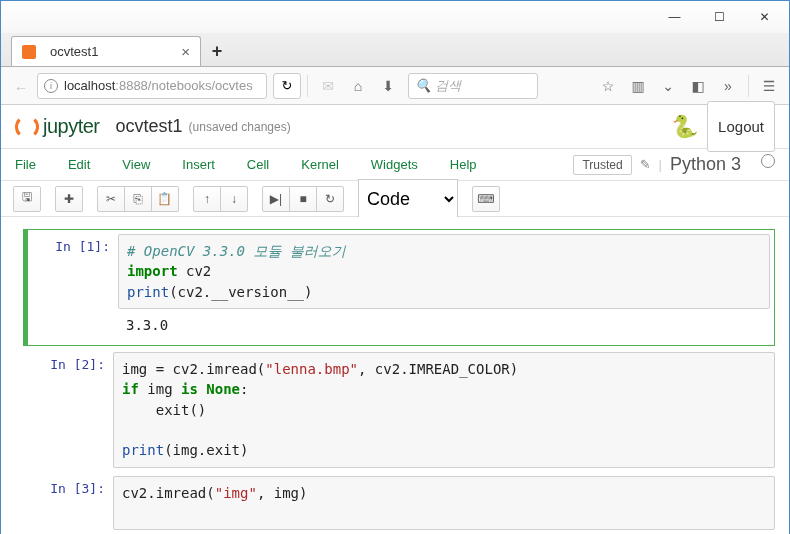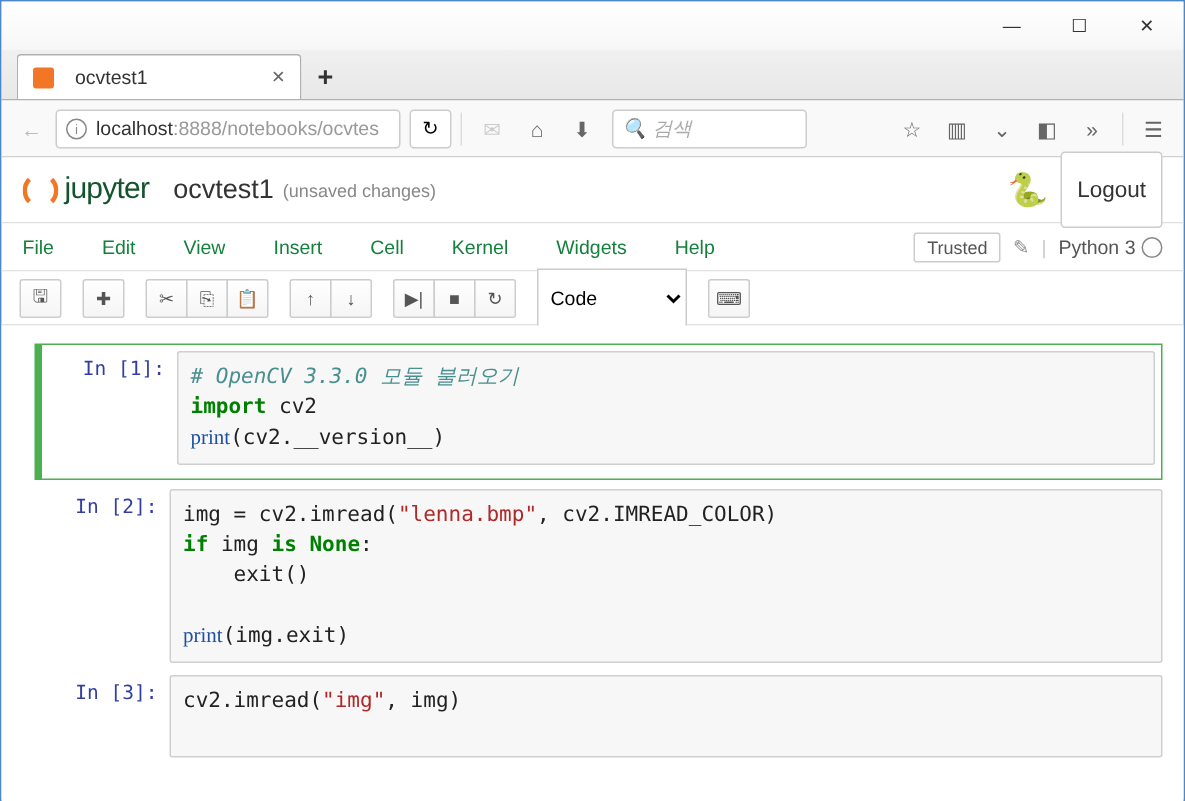--- a/index.html
+++ b/index.html
@@ -29,44 +29,44 @@
 .jup-logo-text { font-size: 20px; color: #14532d; letter-spacing: -0.5px; }
 .jup-nb-name { font-size: 18px; color: #333; margin-left: 16px; }
 .jup-save-status { font-size: 12px; color: #888; margin-left: 6px; }
 .jup-header-right { margin-left: auto; display: flex; align-items: center; gap: 8px; }
 .python-logo { font-size: 22px; }
 .logout-btn { border: 1px solid #ccc; border-radius: 3px; padding: 16px 10px; font-size: 15px; background: #fff; color: #333; }
 .jup-menubar { height: 32px; background: #fff; display: flex; align-items: center; padding: 0 14px; border-bottom: 1px solid #e5e5e5; }
 .menu-item { padding: 4px 16px 4px 0; margin-right: 16px; color: #15803d; font-size: 13px; }
 .menubar-right { margin-left: auto; display: flex; align-items: center; gap: 8px; }
 .trusted-ind { border: 1px solid #ccc; border-radius: 2px; padding: 2px 8px; font-size: 12px; color: #555; }
-.kernel-ind { display: flex; align-items: flex-end; gap: 4px; font-size: 13px; color: #555; }
+.kernel-ind { display: flex; align-items: flex-start; gap: 20px; font-size: 18px; color: #555; }
 .kernel-circle { width: 14px; height: 14px; border: 1px solid #888; border-radius: 50%; }
 .jup-toolbar { height: 36px; background: #fff; display: flex; align-items: center; padding: 0 12px; gap: 4px; border-bottom: 1px solid #e0e0e0; box-shadow: 0 1px 3px rgba(0,0,0,0.08); }
 .tb-btn { width: 28px; height: 26px; border: 1px solid #ccc; border-radius: 2px; background: linear-gradient(#fff,#f5f5f5); display: flex; align-items: center; justify-content: center; font-size: 12px; color: #555; }
 .tb-group { display: flex; gap: 0; }
 .tb-group .tb-btn { border-radius: 0; margin-left: -1px; }
 .tb-group .tb-btn:first-child { border-radius: 2px 0 0 2px; margin-left: 0; }
 .tb-group .tb-btn:last-child { border-radius: 0 2px 2px 0; }
 .tb-gap { width: 6px; }
-.cell-type-sel { height: 40px; border: 1px solid #ccc; background: #fff; padding: 0 4px; font-size: 13px; width: 100px; }
+.cell-type-sel { height: 40px; border: 1px solid #ccc; background: #fff; padding: 0 4px; font-size: 18px; width: 100px; }
 .notebook-area { position: absolute; top: 217px; bottom: 0; left: 1px; right: 1px; overflow-y: auto; background: #fff; padding: 12px 14px 20px 22px; }
 .notebook-area::-webkit-scrollbar { width: 16px; }
 .notebook-area::-webkit-scrollbar-track { background: #f0f0f0; }
 .notebook-area::-webkit-scrollbar-thumb { background: #c8c8c8; border: 3px solid #f0f0f0; border-radius: 8px; }
 .cell { display: flex; margin-bottom: 4px; padding: 2px 0; }
 .cell-row { display: flex; width: 100%; }
 .cell.selected { border: 1px solid #4caf50; border-left: 5px solid #4caf50; padding: 4px 4px 4px 0; }
 .prompt { width: 90px; text-align: right; padding-right: 8px; font-family: "DejaVu Sans Mono", Consolas, monospace; font-size: 13px; color: #303f9f; flex-shrink: 0; padding-top: 5px; }
 .cell-body { flex: 1; }
 .input-area { background: #f7f7f7; border: 1px solid #cfcfcf; border-radius: 2px; padding: 6px 8px; font-family: "DejaVu Sans Mono", Consolas, monospace; font-size: 14px; line-height: 1.45; white-space: pre; color: #222; }
 .output-area { padding: 6px 8px; font-family: "DejaVu Sans Mono", Consolas, monospace; font-size: 14px; line-height: 1.45; color: #222; white-space: pre; }
 .cmt { color: #4a8f8f; font-style: italic; }
 .kw { color: #008000; font-weight: bold; }
-.fn { color: #2050a0; font-family: Liberation Serif, serif; }
+.fn { color: #2050a0; }
 .str { color: #b02828; }
 </style>
 </head>
 <body>
 
 <div class="browser-titlebar">
   <div class="win-btn">—</div>
   <div class="win-btn">☐</div>
   <div class="win-btn">✕</div>
 </div>
@@ -174,20 +174,23 @@
       <div class="cell-row">
         <div class="prompt">In [1]:</div>
         <div class="cell-body">
           <div class="input-area"><span class="cmt"># OpenCV 3.3.0 모듈 불러오기</span>
 <span class="kw">import</span><span> cv2</span>
 <span class="fn">print</span><span>(cv2.__version__)</span></div>
         </div>
       </div>
       <div class="cell-row">
         <div class="prompt"></div>
+        <div class="cell-body">
+            <div class="output-area">3.3.0</div>
+          </div>
       </div>
     </div>
   </div>
 
   <div class="cell">
     <div style="flex:1">
       <div class="cell-row">
         <div class="prompt">In [2]:</div>
         <div class="cell-body">
           <div class="input-area"><span>img = cv2.imread(</span><span class="str">"lenna.bmp"</span><span>, cv2.IMREAD_COLOR)</span>

